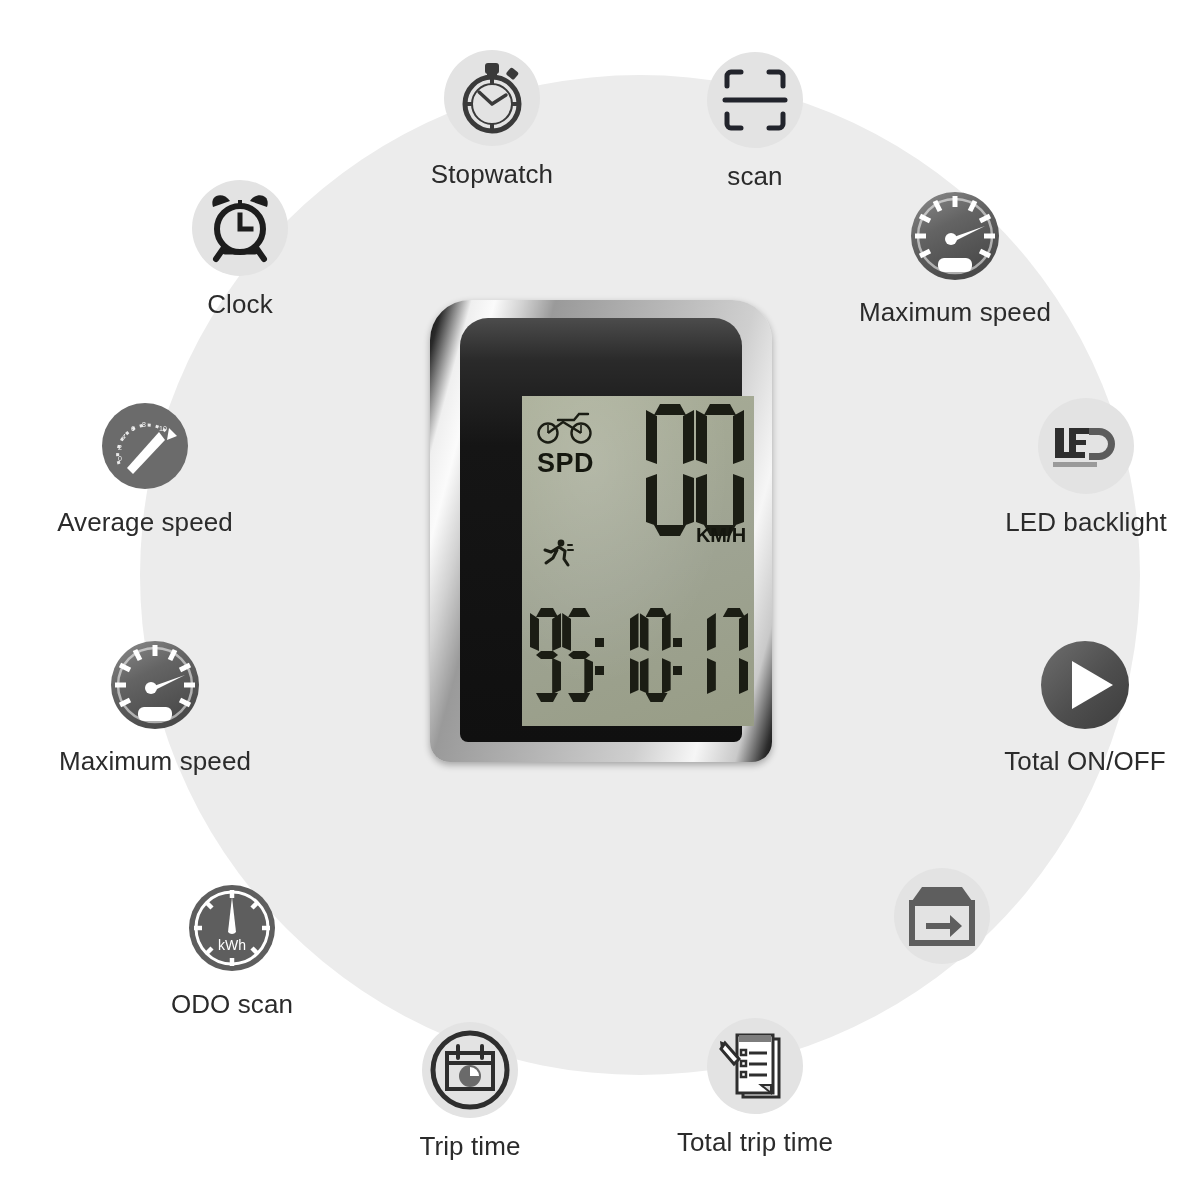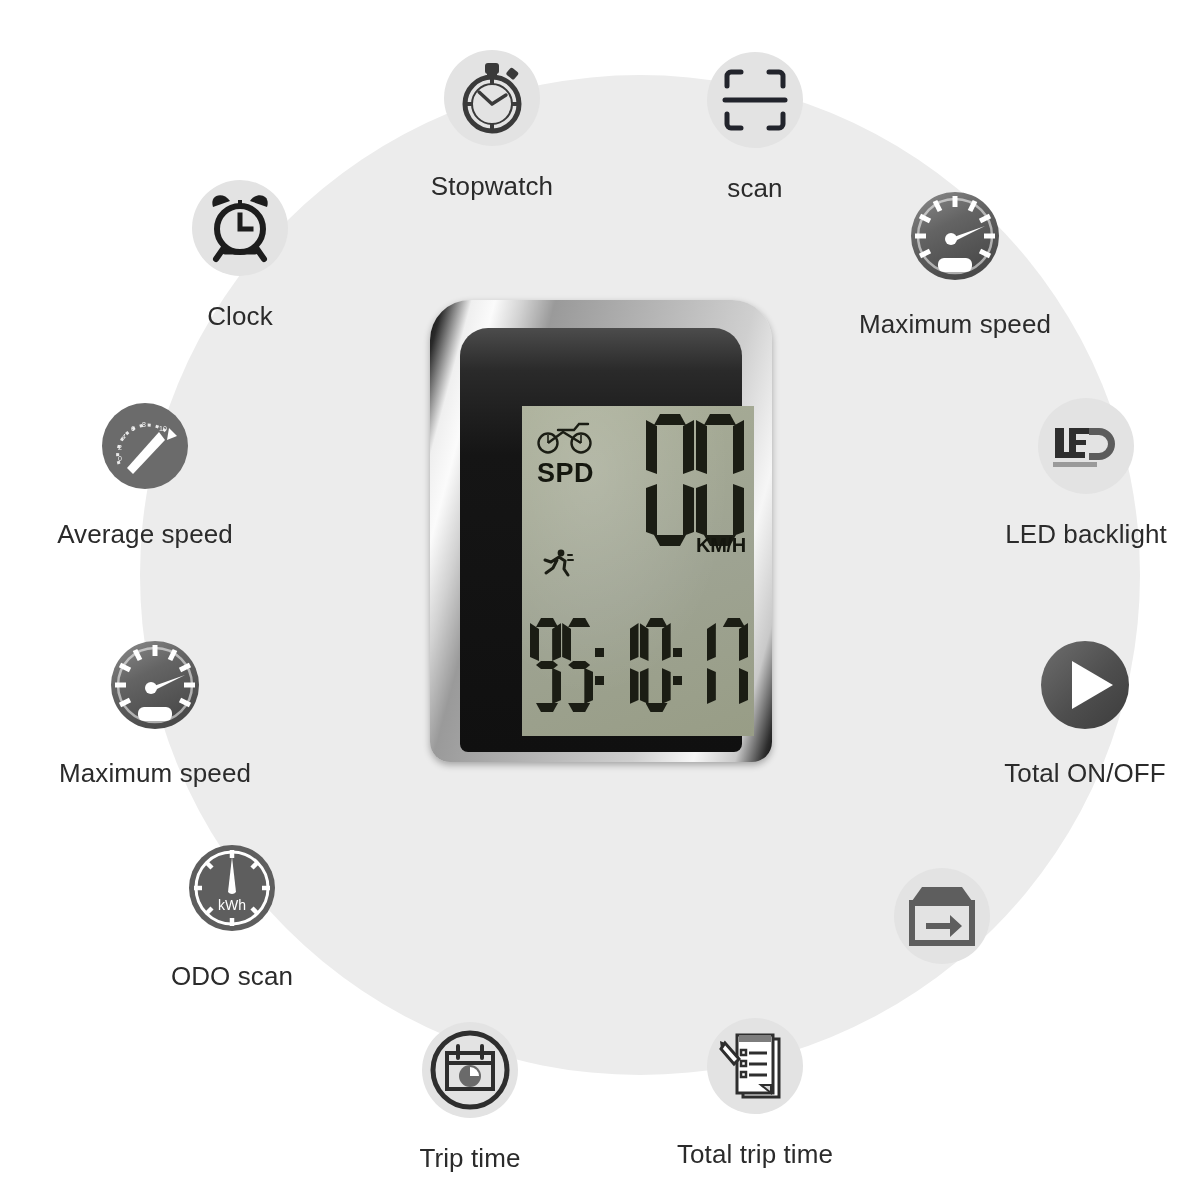--- a/index.html
+++ b/index.html
@@ -28,21 +28,20 @@
   }
 
   
   .feature {
     position: absolute;
     display: flex;
     flex-direction: column;
     align-items: center;
     width: 300px;
     margin-left: -150px;   
-    gap: 12px;
   }
   .badge {
     width: 96px;
     height: 96px;
     border-radius: 50%;
     background: #e3e3e3;
     display: flex;
     align-items: center;
     justify-content: center;
     flex: none;
@@ -61,21 +60,21 @@
 
   
   #f-stopwatch { left: 492px; top: 50px; }
   #f-scan      { left: 755px; top: 52px; }
   #f-clock     { left: 240px; top: 180px; }
   #f-current   { left: 955px; top: 188px; }
   #f-avg       { left: 145px; top: 398px; }
   #f-led       { left: 1086px; top: 398px; }
   #f-max       { left: 155px; top: 637px; }
   #f-auto      { left: 1085px; top: 637px; }
-  #f-odo       { left: 232px; top: 840px; align-items: center; }
+  #f-odo       { left: 232px; top: 880px; align-items: center; }
   #f-memory    { left: 942px; top: 868px; }
   #f-trip      { left: 470px; top: 1022px; }
   #f-total     { left: 755px; top: 1018px; }
 
   
   #device {
     position: absolute;
     left: 424px;
     top: 300px;
     width: 358px;
@@ -93,21 +92,21 @@
         #0c0c0c 0%,   #2a2a2a 3%,  #efefef 9%,
         #fbfbfb 14%,  #d2d2d2 20%, #9a9a9a 27%,
         #cfcfcf 70%,  #f6f6f6 83%, #c9c9c9 92%,
         #2d2d2d 98%,  #101010 100%);
     box-shadow: 0 3px 7px rgba(0,0,0,.30);
   }
   
   #device-bezel {
     position: absolute;
     left: 36px;
-    top: 28px;
+    top: 18px;
     width: 282px;
     height: 424px;
     border-radius: 28px 28px 8px 8px;
     background: linear-gradient(180deg, #4c4c4c 0%, #2a2a2a 10%, #151515 30%, #101010 100%);
   }
   
   #lcd {
     position: absolute;
     left: 62px;
     top: 78px;

